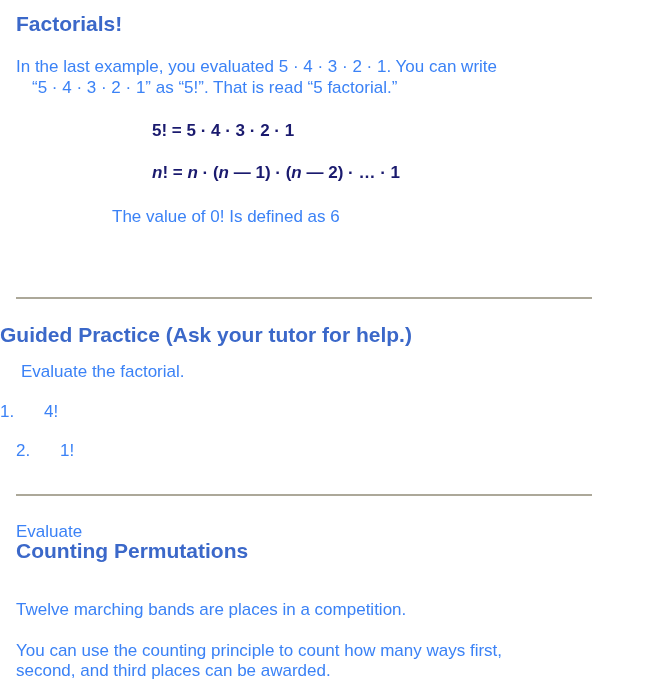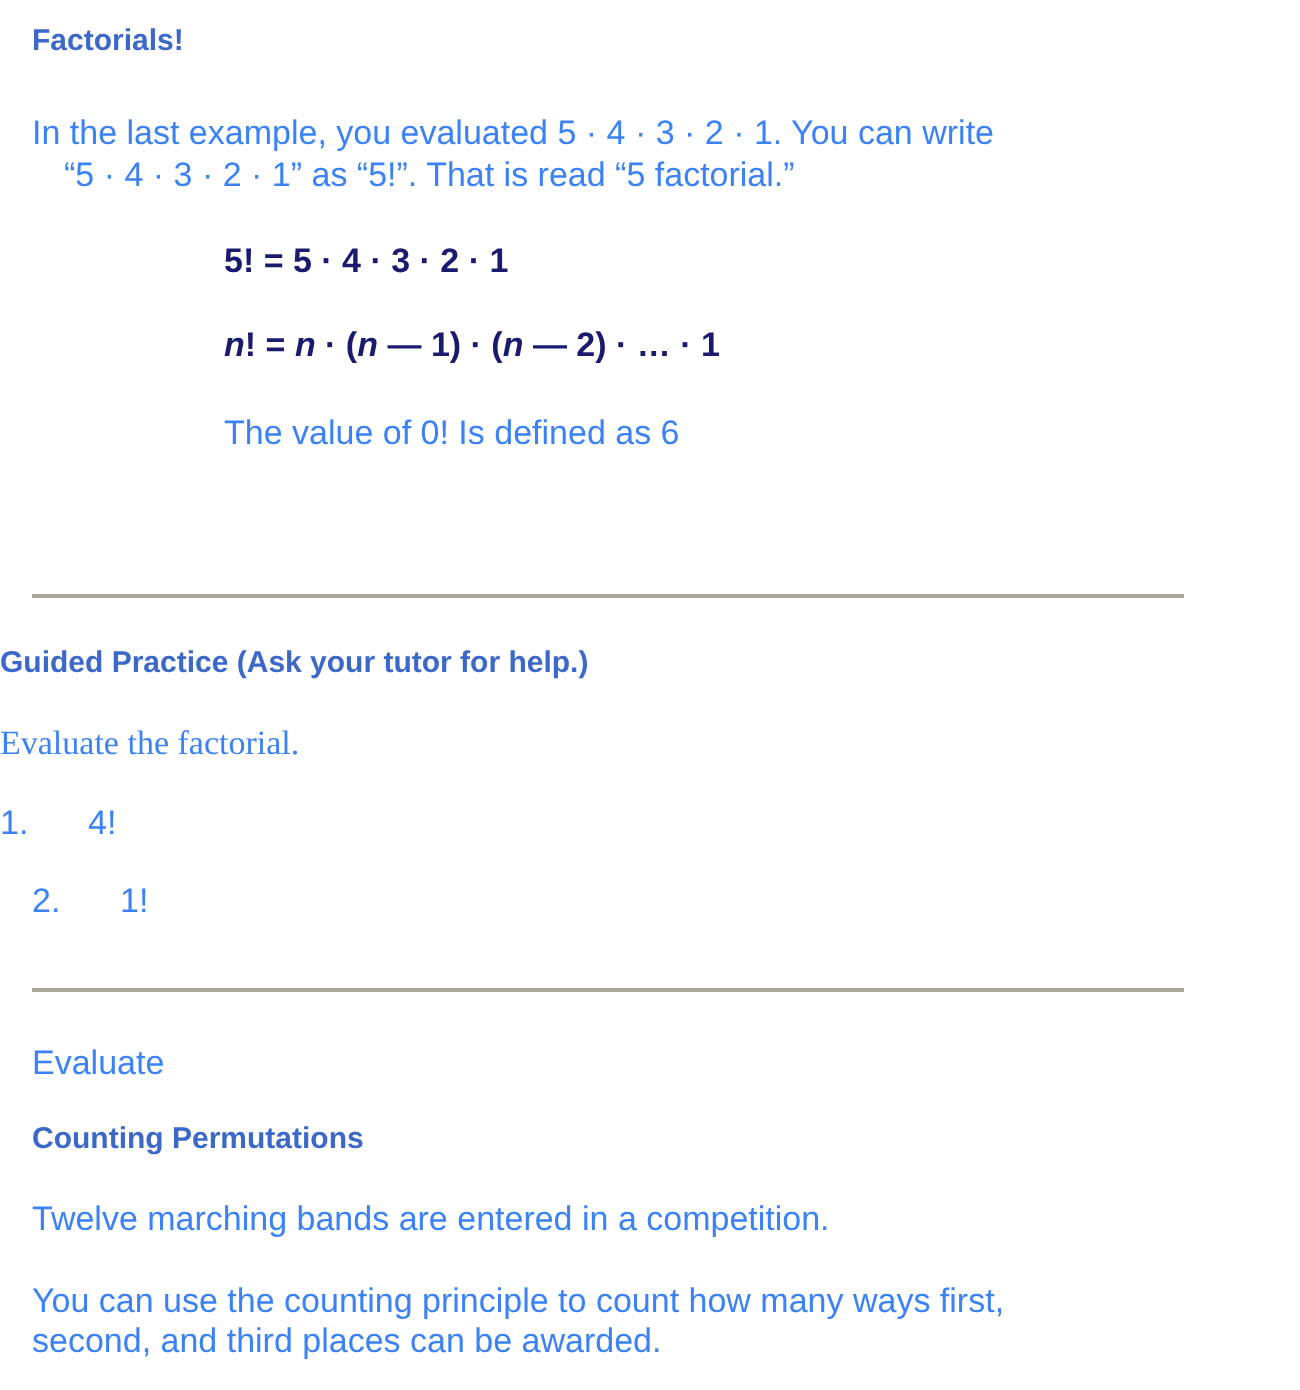--- a/index.html
+++ b/index.html
@@ -11,32 +11,33 @@
       width: 650px;
       height: 695px;
       position: relative;
       overflow: hidden;
       font-family: "Liberation Sans", sans-serif;
       color: #000000;
     }
     .abs { position: absolute; white-space: nowrap; }
     .heading {
       font-weight: bold;
-      font-size: 15px;
+      font-size: 21px;
       color: #3b68c9;
     }
     .body-text {
       font-size: 17px;
       line-height: 21px;
       color: #3b82f6;
     }
     .formula {
       font-weight: bold;
       font-size: 17px;
       color: #1a1a6e;
+      margin-left: 40px;
     }
     .formula i { font-style: italic; }
     .divider {
       position: absolute;
       left: 16px;
       width: 576px;
       height: 0;
       border-top: 2px solid #aca899;
     }
     .list-num { display: inline-block; width: 44px; }
@@ -55,35 +56,35 @@
   <div class="abs formula" style="left:112px; top:163px;"><i>n</i><span>! = </span><i>n</i><span> · (</span><i>n</i><span> — 1) · (</span><i>n</i><span> — 2) · … · 1</span></div>
 
   <div class="abs body-text" style="left:112px; top:206px;">The value of 0! Is defined as 6</div>
 </div>
 
 <div class="divider" style="top:297px;"></div>
 
 <div>
   <div class="abs heading" style="left:0; top:323px;">Guided Practice (Ask your tutor for help.)</div>
 
-  <div class="abs body-text" style="left:0; top:361px;font-family:Liberation Serif, serif;">Evaluate the factorial.</div>
+  <div class="abs body-text" style="left:21px; top:361px;">Evaluate the factorial.</div>
 
   <div class="abs body-text" style="left:0; top:401px;">
     <span class="list-num">1.</span><span>4!</span>
   </div>
 
   <div class="abs body-text" style="left:16px; top:440px;">
     <span class="list-num">2.</span><span>1!</span>
   </div>
 </div>
 
 <div class="divider" style="top:494px;"></div>
 
 <div>
   <div class="abs body-text" style="left:16px; top:521px;">Evaluate</div>
 
-  <div class="abs heading" style="left:16px; top:561px;">Counting Permutations</div>
+  <div class="abs heading" style="left:16px; top:539px;">Counting Permutations</div>
 
-  <div class="abs body-text" style="left:16px; top:599px;">Twelve marching bands are entered in a competition.</div>
+  <div class="abs body-text" style="left:16px; top:599px;">Twelve marching bands are places in a competition.</div>
 
   <div class="abs body-text" style="left:16px; top:640px;">You can use the counting principle to count how many ways first,</div>
   <div class="abs body-text" style="left:16px; top:660px;">second, and third places can be awarded.</div>
 </div>
 
 </body></html>

